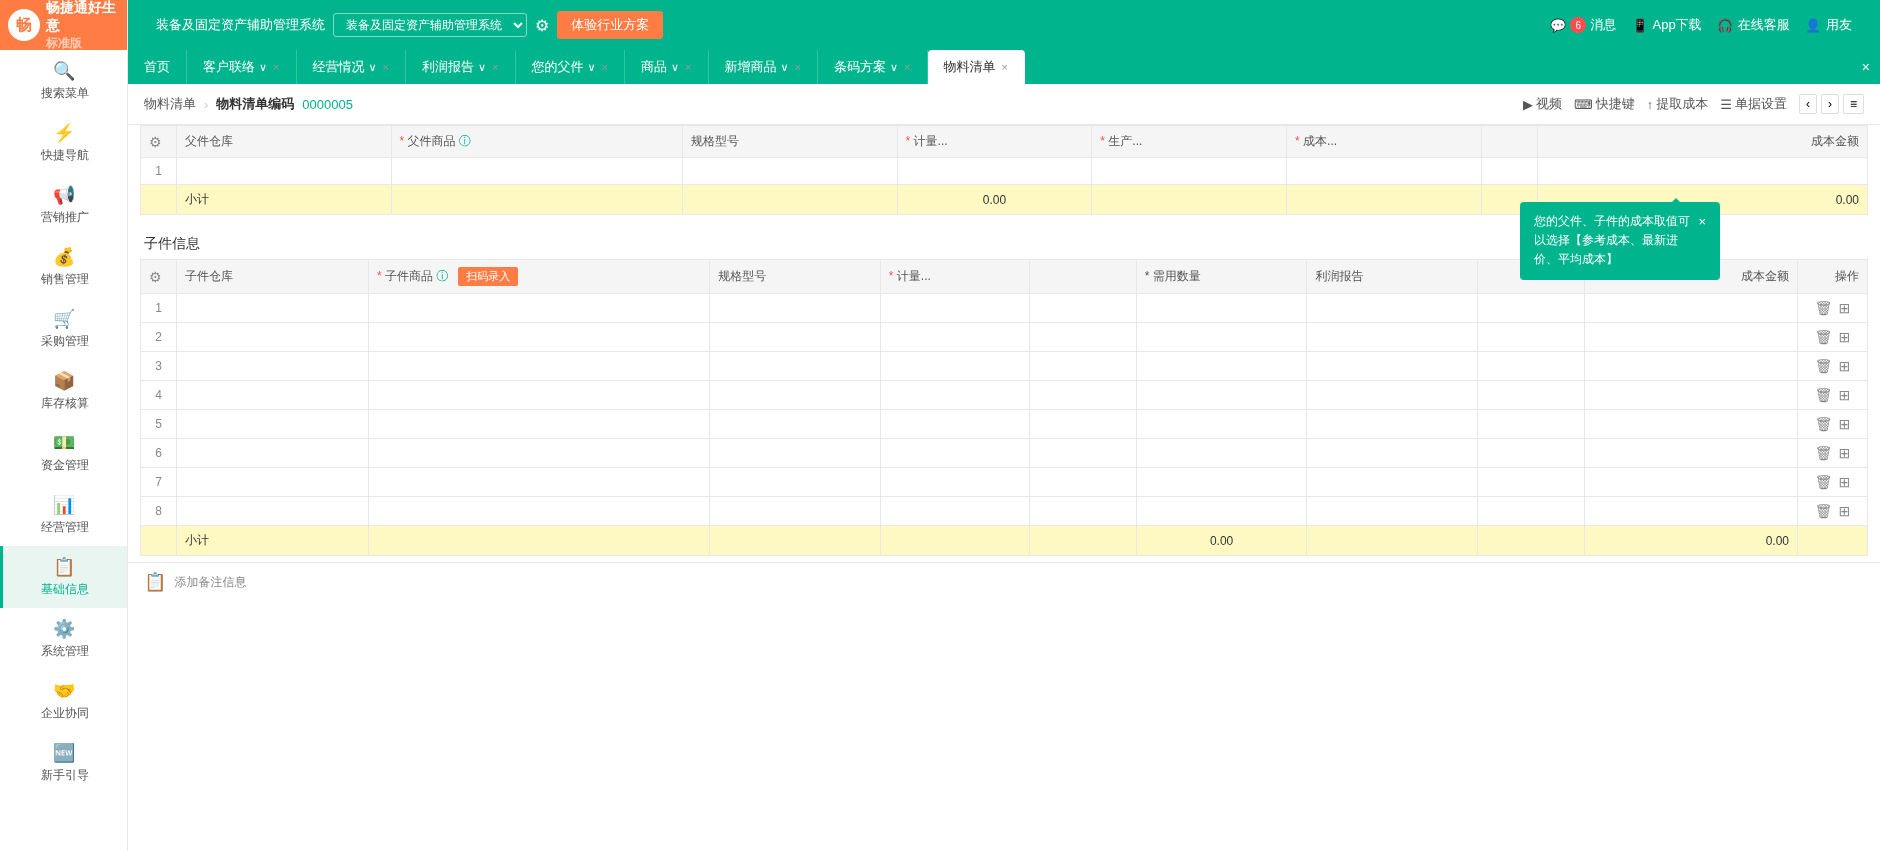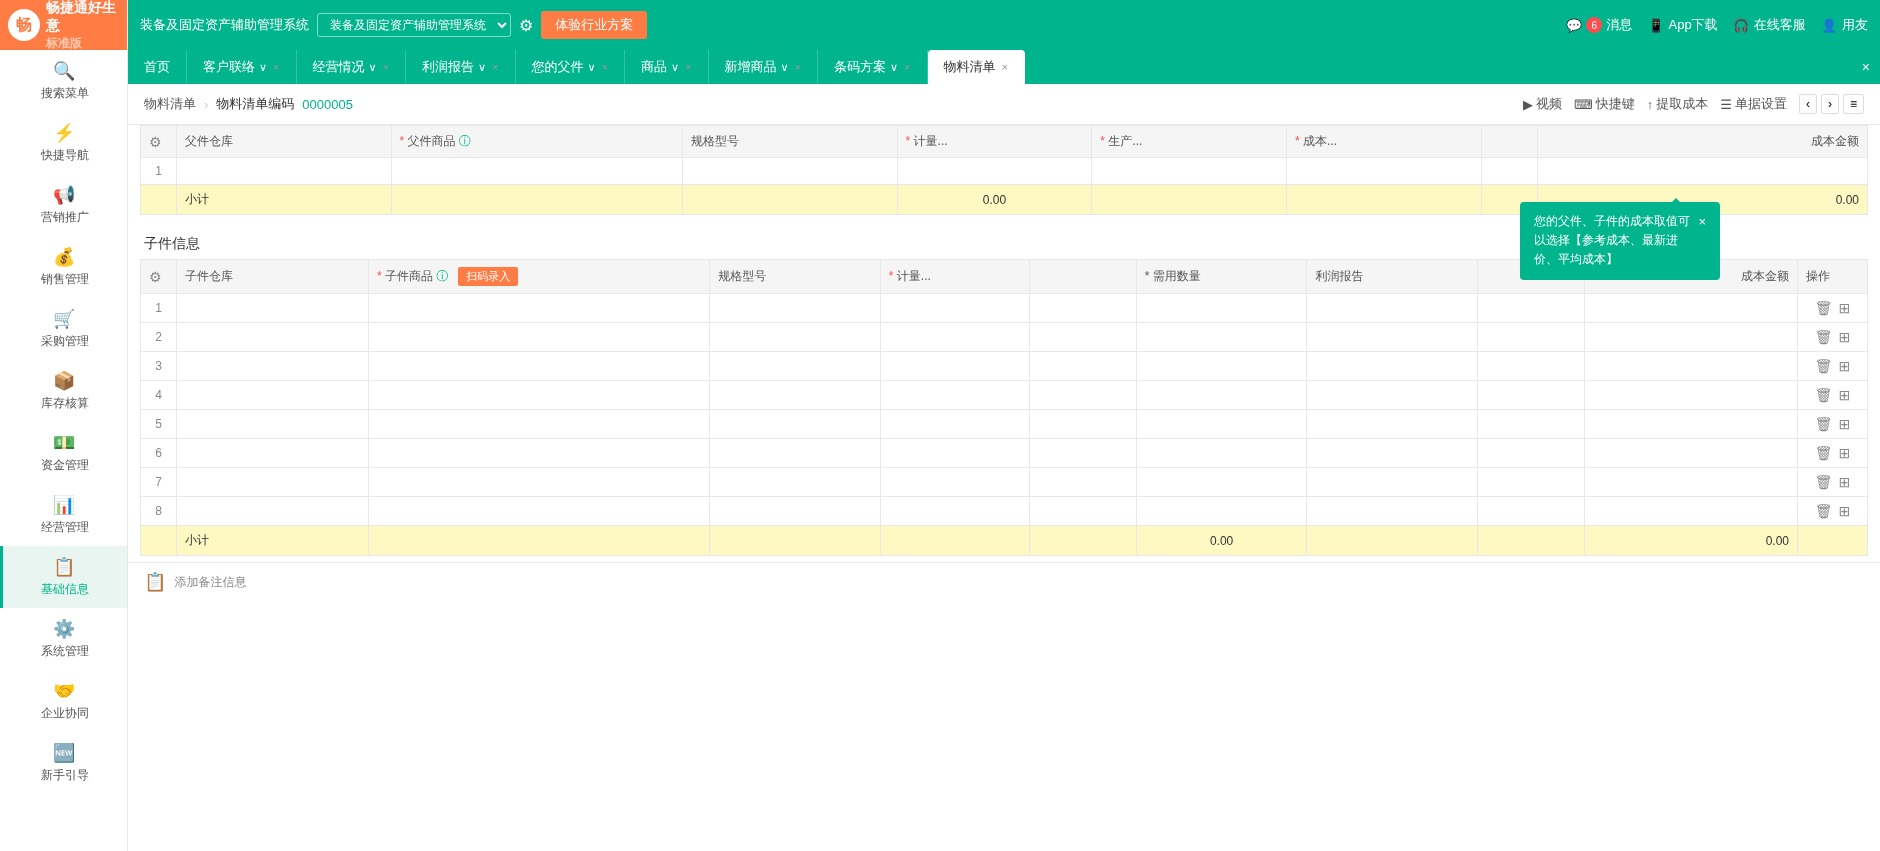--- a/index.html
+++ b/index.html
@@ -11,21 +11,21 @@
     .sidebar-logo-icon { width: 32px; height: 32px; background: #fff; border-radius: 50%; display: flex; align-items: center; justify-content: center; color: #ff7d45; font-size: 16px; font-weight: bold; flex-shrink: 0; }
     .sidebar-subtitle { font-size: 12px; color: #fff9; display: block; }
     .sidebar-item { display: flex; flex-direction: column; align-items: center; padding: 10px 4px; cursor: pointer; color: #555; font-size: 12px; gap: 3px; border-left: 3px solid transparent; }
     .sidebar-item.active { background: #e8f5f0; color: #00b48d; border-left: 3px solid #00b48d; }
     .sidebar-item-icon { font-size: 18px; }
 
     
     .main { flex: 1; display: flex; flex-direction: column; overflow: hidden; }
 
     
-    .topbar { background: #00b48d; display: flex; align-items: center; padding: 0 12px; height: 50px; gap: 8px; }
+    .topbar { background: #00b48d; display: flex; align-items: center; padding: 0 28px; height: 50px; gap: 8px; }
     .topbar-title { color: #fff; font-size: 13px; flex-shrink: 0; }
     .topbar-select { background: transparent; border: 1px solid rgba(255,255,255,0.5); color: #fff; padding: 3px 8px; border-radius: 3px; font-size: 12px; cursor: pointer; }
     .topbar-gear { color: #fff; font-size: 16px; cursor: pointer; }
     .topbar-btn { background: #ff7d45; color: #fff; border: none; padding: 5px 14px; border-radius: 3px; font-size: 13px; cursor: pointer; }
     .topbar-right { margin-left: auto; display: flex; align-items: center; gap: 16px; color: #fff; font-size: 13px; }
     .topbar-right-item { display: flex; align-items: center; gap: 4px; cursor: pointer; }
     .badge { background: #ff4d4f; color: #fff; border-radius: 50%; width: 16px; height: 16px; font-size: 10px; display: flex; align-items: center; justify-content: center; }
 
     
     .nav-tabs { background: #00b48d; display: flex; align-items: center; border-bottom: none; padding: 0 0 0 0; flex-shrink: 0; }
@@ -34,21 +34,21 @@
     .nav-tab .close-x { font-size: 11px; color: #999; margin-left: 2px; }
     .nav-tab .arrow { font-size: 11px; }
     .nav-close-all { color: #fff; padding: 8px 10px; cursor: pointer; font-size: 14px; margin-left: auto; }
 
     
     .content { flex: 1; background: #fff; overflow-y: auto; padding: 0; }
 
     
     .breadcrumb { display: flex; align-items: center; padding: 10px 16px; border-bottom: 1px solid #e8e8e8; gap: 8px; background: #fff; }
     .breadcrumb-item { color: #555; font-size: 13px; }
-    .breadcrumb-item.current { color: #333; font-weight: 400; text-align: right; }
+    .breadcrumb-item.current { color: #333; font-weight: 700; text-align: right; }
     .breadcrumb-sep { color: #ccc; }
     .breadcrumb-code { color: #00b48d; font-size: 13px; }
     .breadcrumb-actions { margin-left: auto; display: flex; align-items: center; gap: 12px; color: #555; font-size: 13px; }
     .breadcrumb-actions span { display: flex; align-items: center; gap: 3px; cursor: pointer; color: #555; }
     .breadcrumb-nav { display: flex; align-items: center; gap: 4px; }
     .breadcrumb-nav button { border: 1px solid #ddd; background: #fff; padding: 2px 6px; cursor: pointer; border-radius: 2px; font-size: 12px; }
 
     
     .section-header { padding: 10px 16px 6px; font-size: 14px; font-weight: 500; color: #333; }
 
@@ -299,21 +299,21 @@
             </th>
             <th>子件仓库</th>
             <th><span class="required">*</span> 子件商品 <span style="color:#00b48d;">ⓘ</span> &nbsp; <button class="scan-btn">扫码录入</button></th>
             <th>规格型号</th>
             <th><span class="required">*</span> 计量...</th>
             <th></th>
             <th>* 需用数量</th>
             <th>利润报告</th>
             <th></th>
             <th style="min-width:100px;text-align:right;">成本金额</th>
-            <th style="width:70px;">操作</th>
+            <th style="width:70px;text-align:right;">操作</th>
           </tr>
         </thead>
         <tbody id="child-rows">
         <tr>
       <td class="row-num">1</td>
       <td style="min-width:90px;"></td>
       <td style="min-width:160px;"></td>
       <td style="min-width:80px;"></td>
       <td style="min-width:70px;"></td>
       <td style="min-width:50px;"></td>

